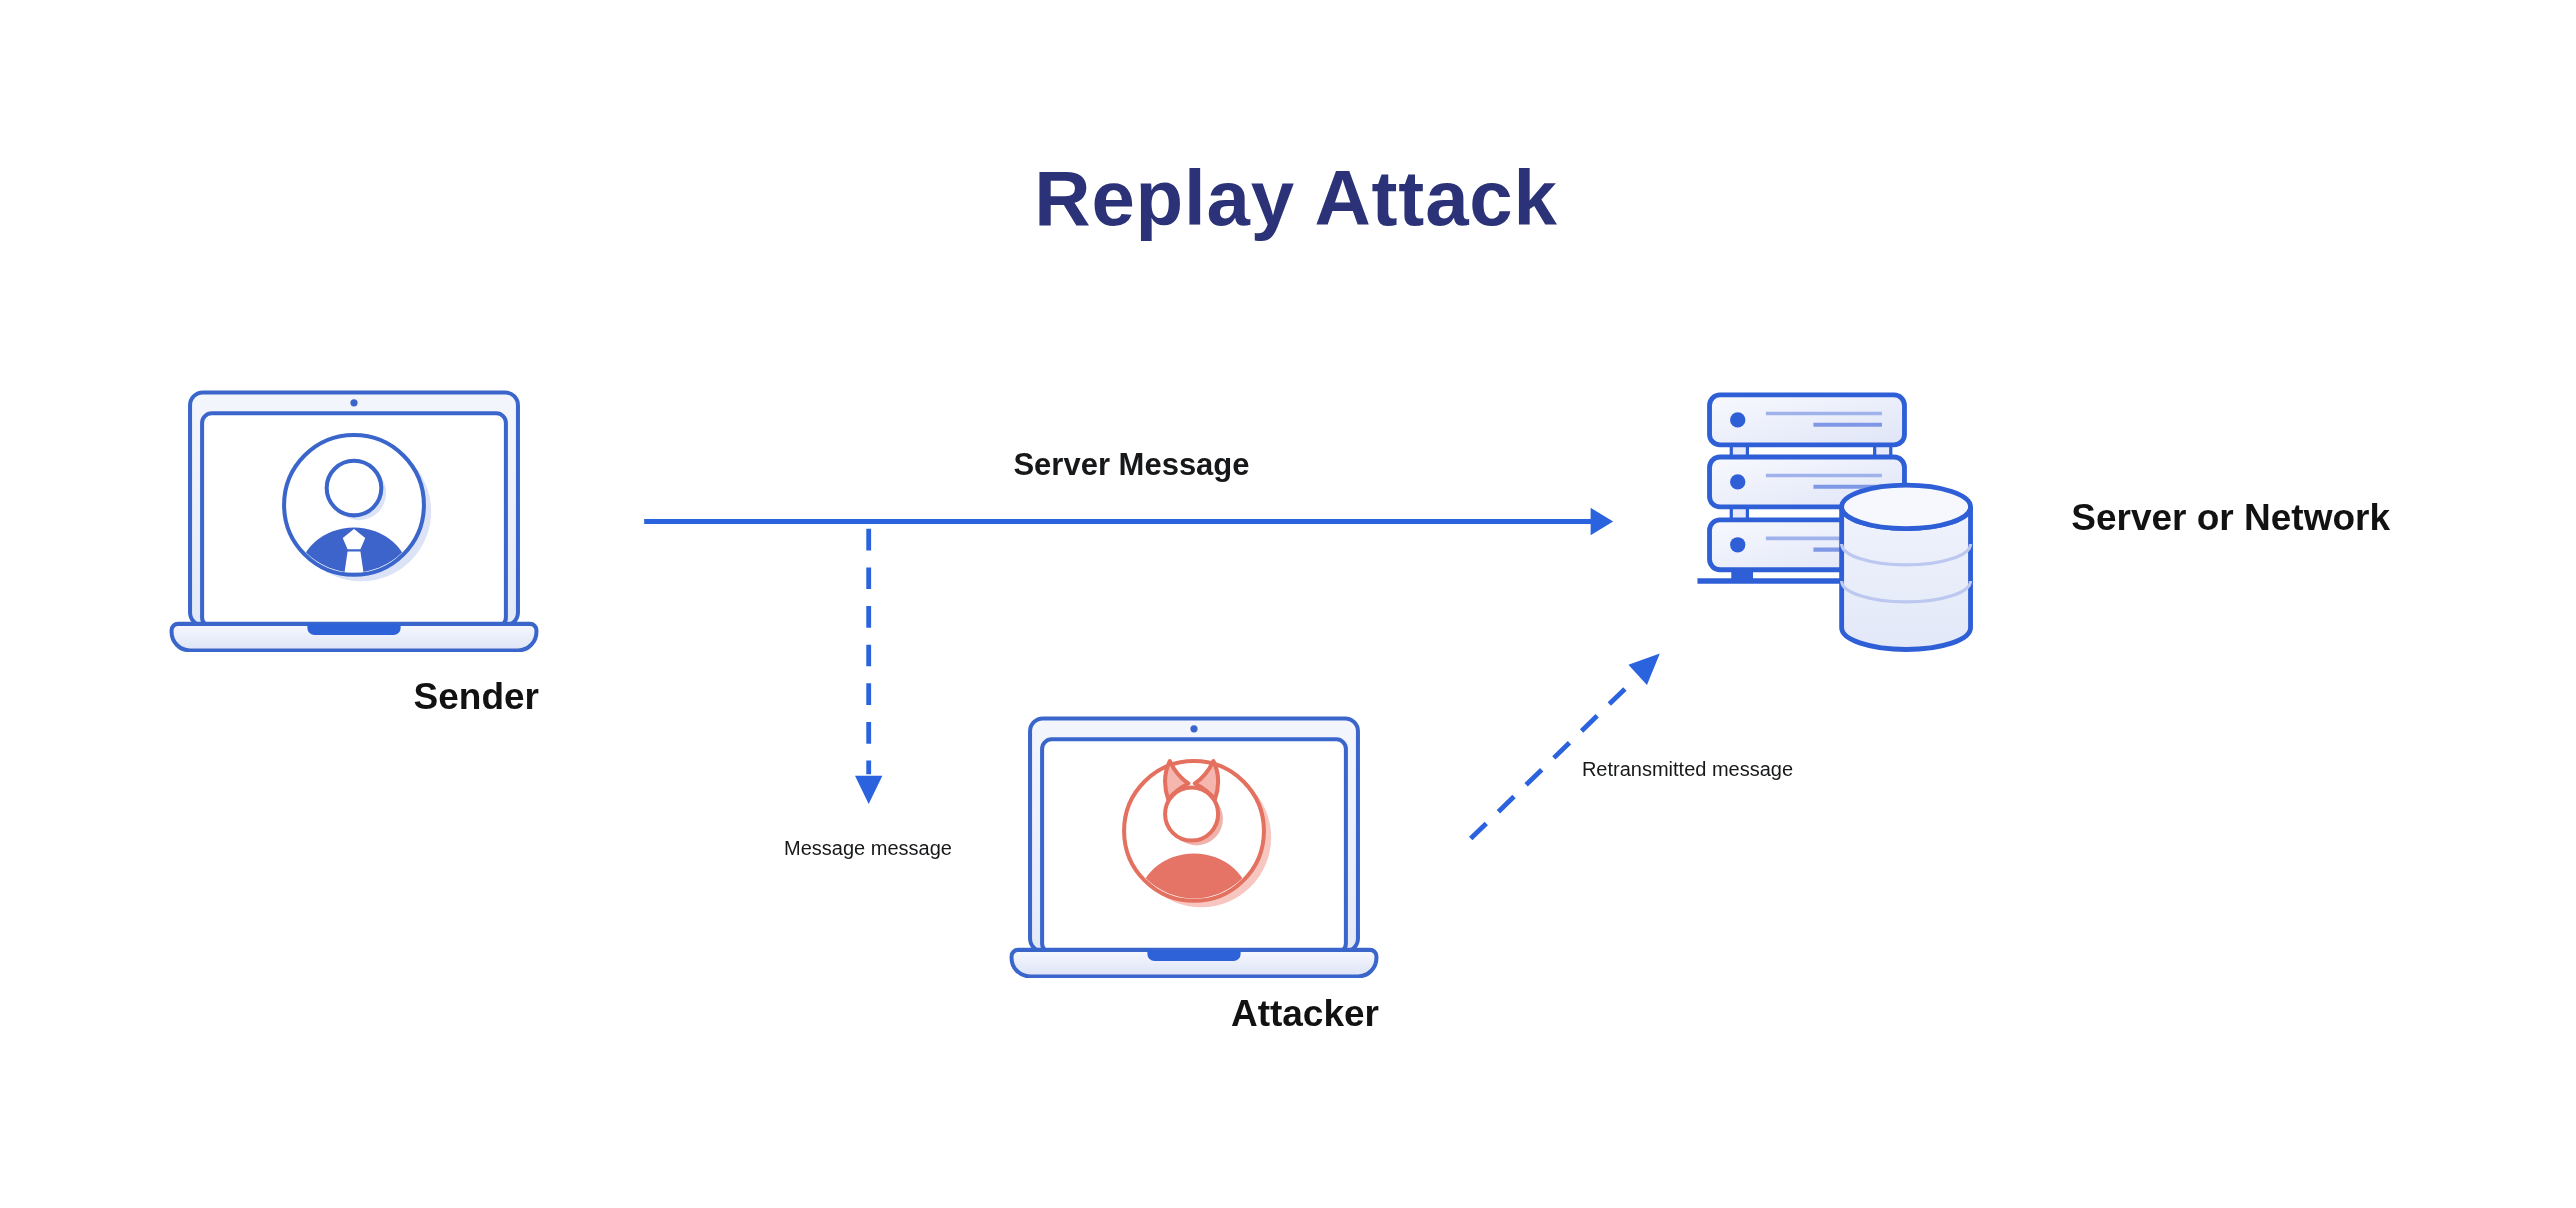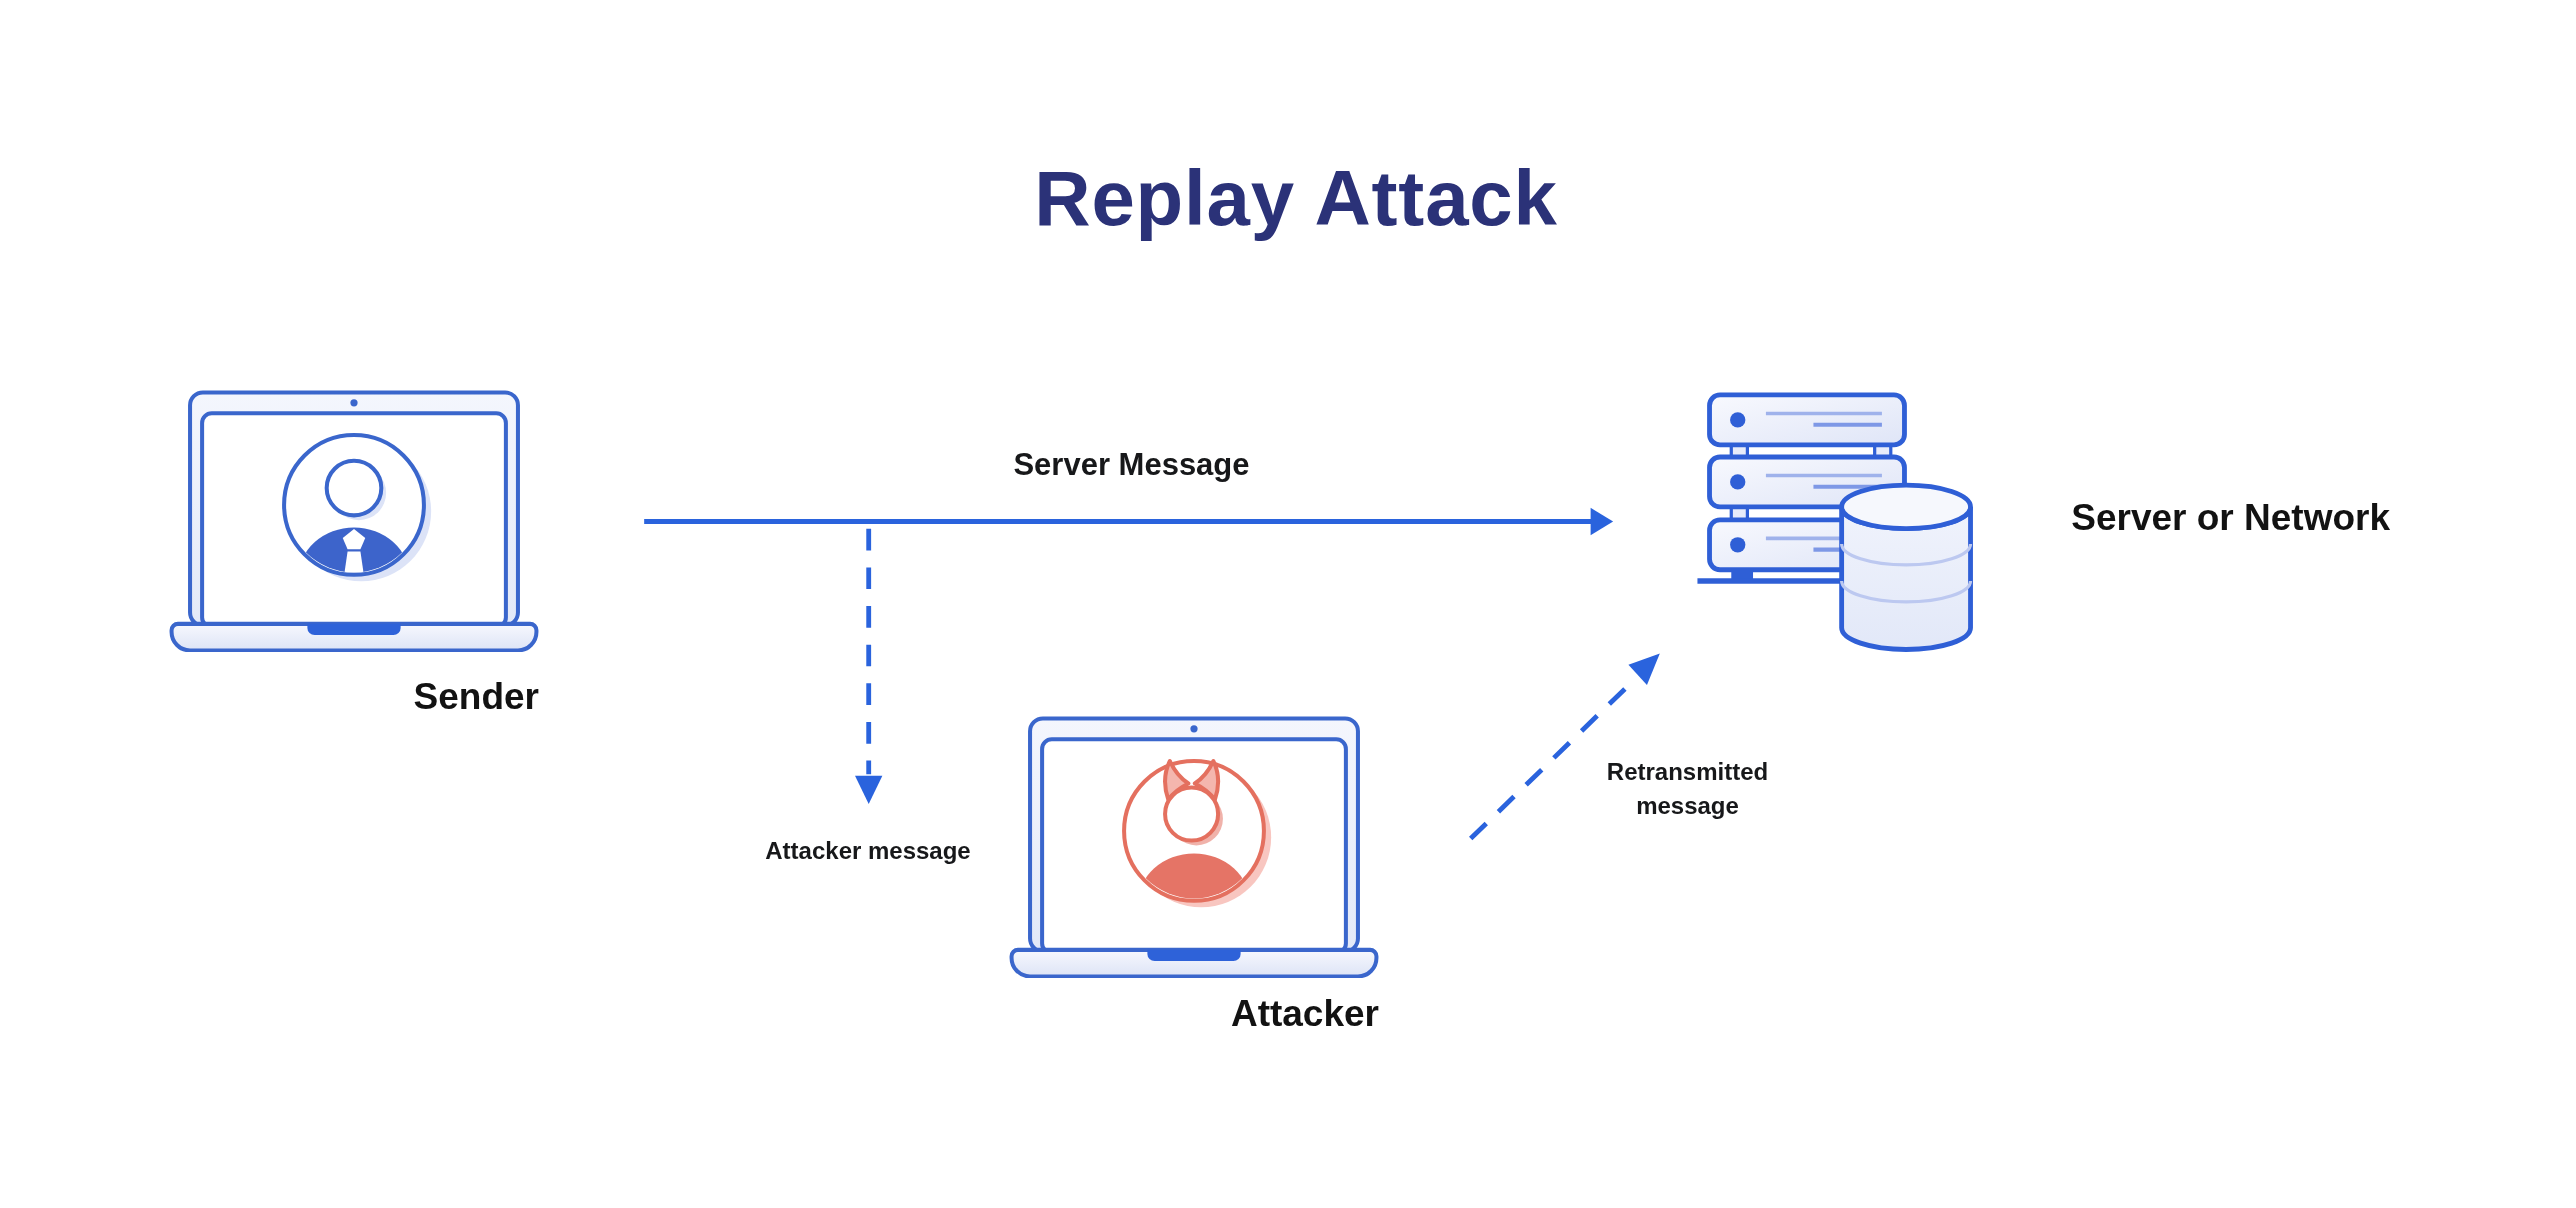--- a/index.html
+++ b/index.html
@@ -4,21 +4,21 @@
 <style>
   html,body{margin:0;padding:0;background:#ffffff;}
   body{width:2576px;height:1208px;position:relative;overflow:hidden;
        font-family:"Liberation Sans", sans-serif;color:#121212;}
   .abs{position:absolute;}
   .title{left:8px;top:153px;width:2576px;text-align:center;
          font-size:78px;font-weight:700;color:#2b3278;letter-spacing:0.8px;}
   .node-label{font-size:37px;font-weight:700;text-align:right;color:#121212;}
   .flow-label{text-align:center;color:#17181a;}
   .flow-label.big{font-size:31px;font-weight:600;}
-  .flow-label.small{font-size:24px;font-weight:700;line-height:1.4;}
+  .flow-label.small{font-size:20px;font-weight:400;line-height:1.4;}
   svg{display:block;}
 </style>
 </head>
 <body>
 
 <div class="abs title">Replay Attack</div>
 
 <svg class="abs" style="left:0;top:0" width="2576" height="1208" viewBox="0 0 3200 1501">
 
   <g>
@@ -148,15 +148,15 @@
       <path d="M187,160 v150 a80,27 0 0 0 160,0 v-150 a80,27 0 0 1 -160,0 z" fill="url(#gCyl)" stroke="#2f5fd6" stroke-width="6"></path>
       <path d="M187,206 a80,26 0 0 0 160,0" fill="none" stroke="#bcc8f0" stroke-width="4"></path>
       <path d="M187,252 a80,26 0 0 0 160,0" fill="none" stroke="#bcc8f0" stroke-width="4"></path>
       <ellipse cx="267" cy="160" rx="80" ry="27" fill="#f6f8fd" stroke="#2f5fd6" stroke-width="6"></ellipse>
     </g>
   </svg>
 </div>
 <div class="abs node-label" style="left:1996px;top:497px;width:394px;">Server or Network</div>
 
 <div class="abs flow-label big" style="left:930px;top:447px;width:403px;">Server Message</div>
-<div class="abs flow-label small" style="left:707px;top:834px;width:322px;">Attacker message</div>
+<div class="abs flow-label small" style="left:707px;top:834px;width:322px;">Message message</div>
 <div class="abs flow-label small" style="left:1571px;top:755px;width:233px;">Retransmitted message</div>
 
 
 </body></html>

